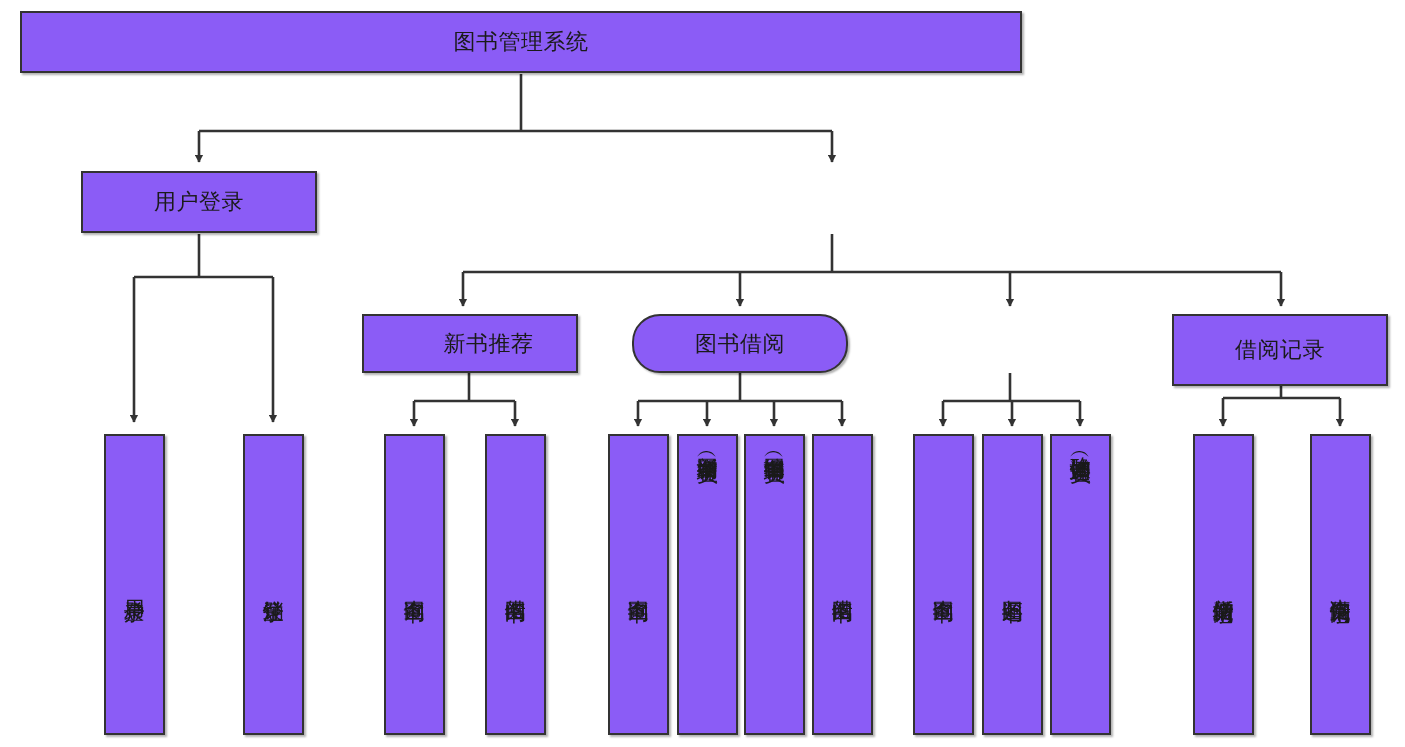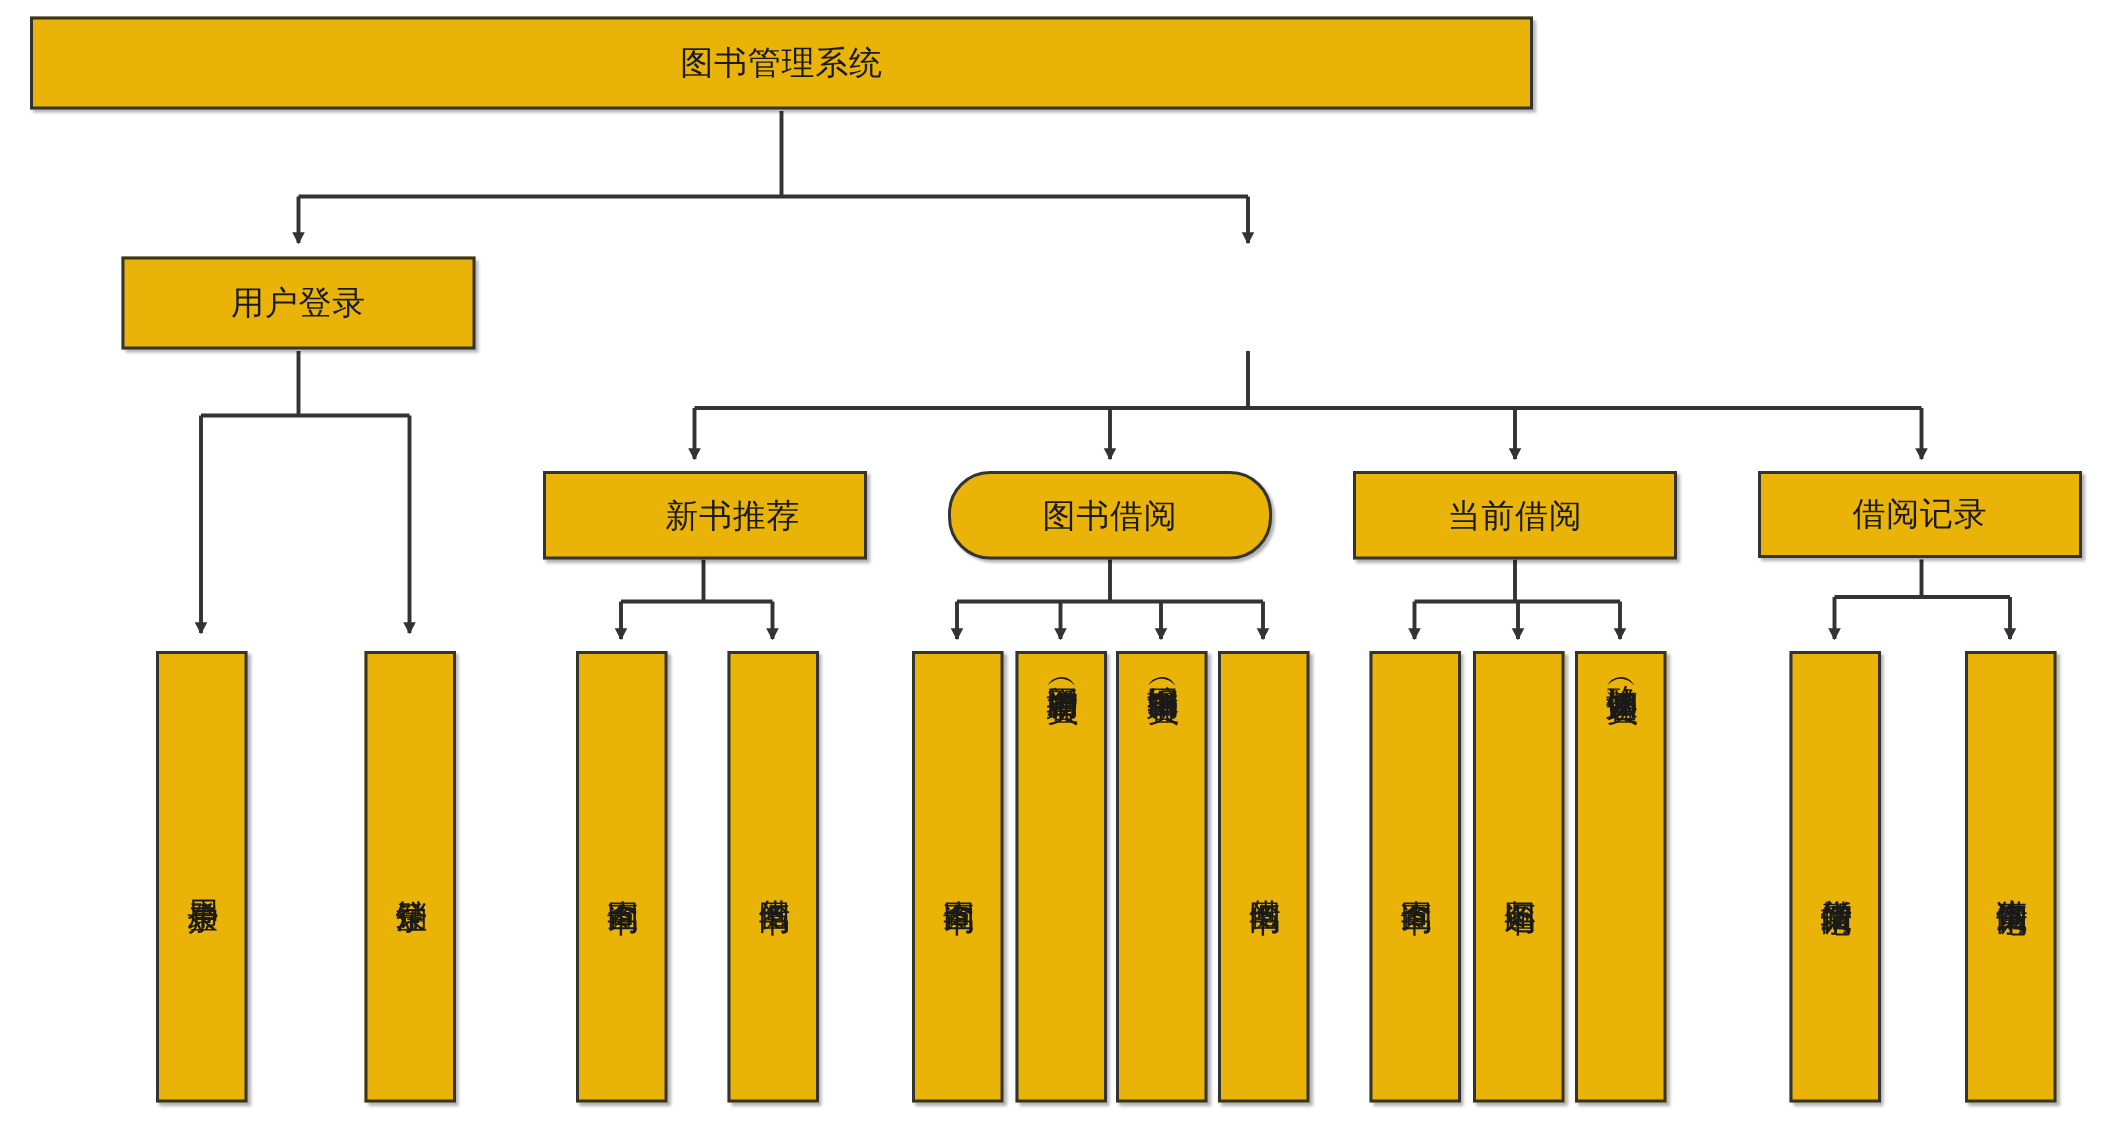--- a/index.html
+++ b/index.html
@@ -20,21 +20,21 @@
   svg.wires {
     position: absolute;
     left: 0;
     top: 0;
     width: 1405px;
     height: 747px;
   }
   .node {
     position: absolute;
     box-sizing: border-box;
-    background: #eab308;
+    background: #8b5cf6;
     border: 2.5px solid #333333;
     box-shadow: 2px 2px 2px rgba(0,0,0,0.30);
     display: flex;
     align-items: center;
     justify-content: center;
     color: #1a1a1a;
   }
   .node.horiz {
     font-size: 22px;
     letter-spacing: 0.5px;
@@ -126,24 +126,21 @@
   <div class="node horiz" style="left:81px; top:171px; width:236px; height:62px;">
     <span>用户登录</span>
   </div>
 
   <div class="node horiz" style="left:362px; top:314px; width:216px; height:59px;padding-left:37px;">
     <span>新书推荐</span>
   </div>
   <div class="node horiz" style="left:632px; top:314px; width:216px; height:59px;border-radius:28px;">
     <span>图书借阅</span>
   </div>
-  <div class="node horiz" style="left:902px; top:314px; width:216px; height:59px;">
-    <span>当前借阅</span>
-  </div>
-  <div class="node horiz" style="left:1172px; top:314px; width:216px; height:58px;">
+  <div class="node horiz" style="left:1172px; top:314px; width:216px; height:72px;">
     <span>借阅记录</span>
   </div>
 
   <div class="node vert" style="left:104px; top:434px; width:61px; height:301px;">
     <span>用户登录</span>
   </div>
   <div class="node vert" style="left:243px; top:434px; width:61px; height:301px;">
     <span>注销登录</span>
   </div>
 

